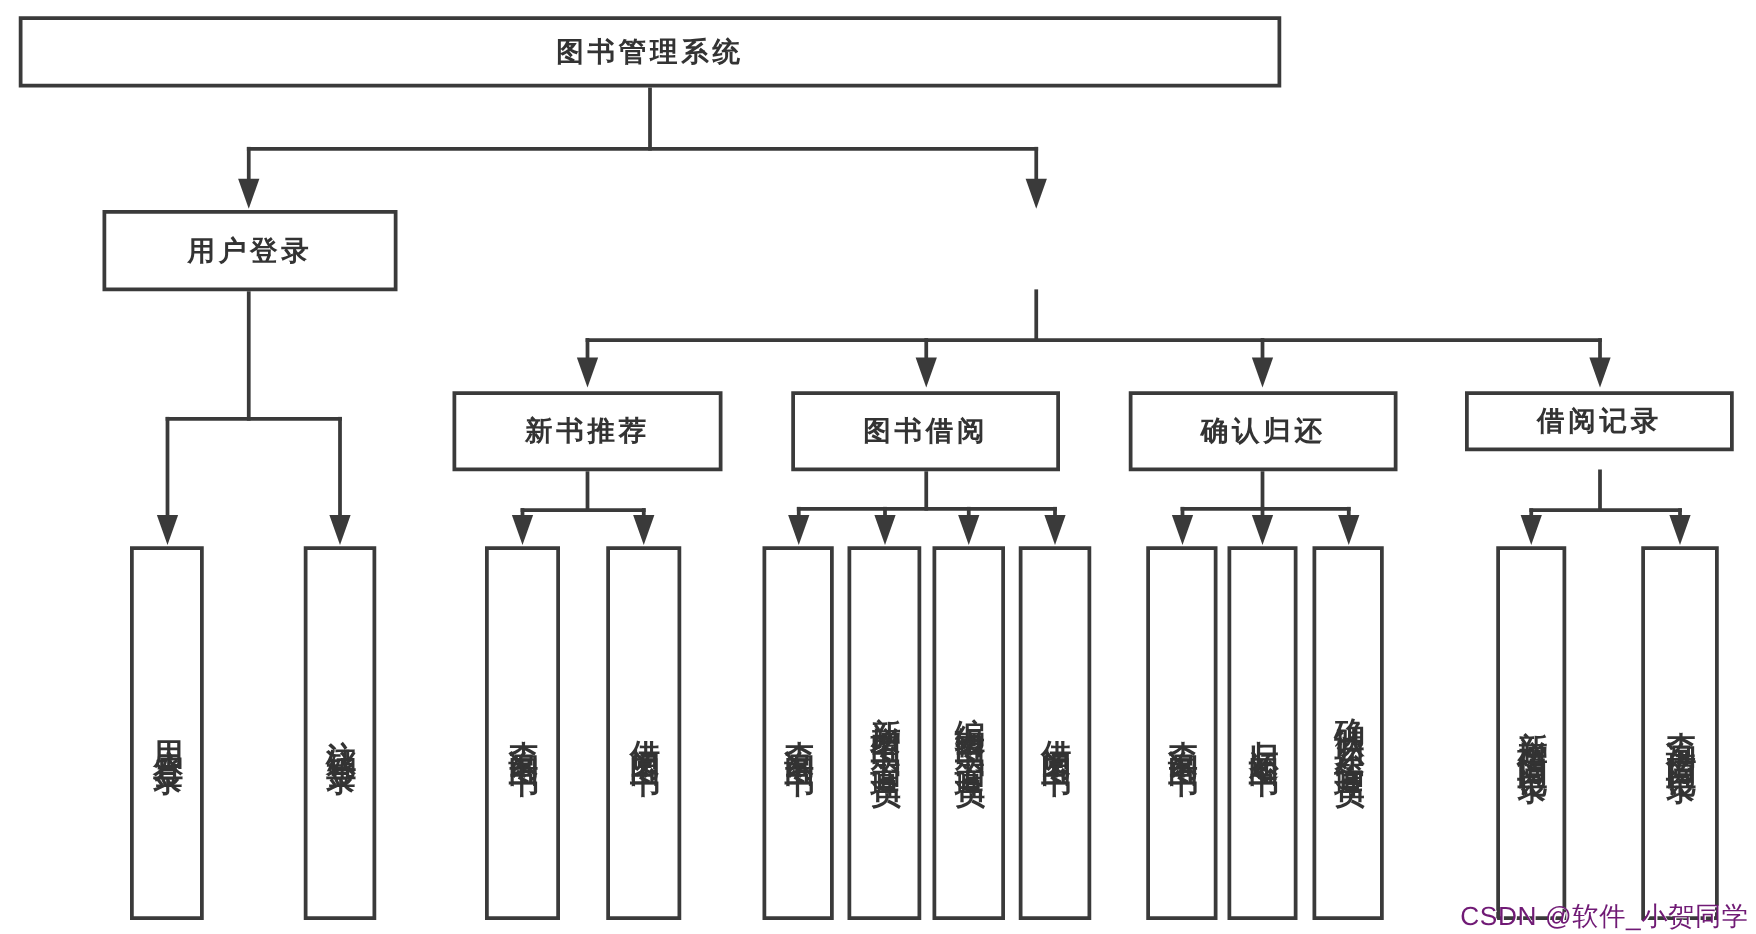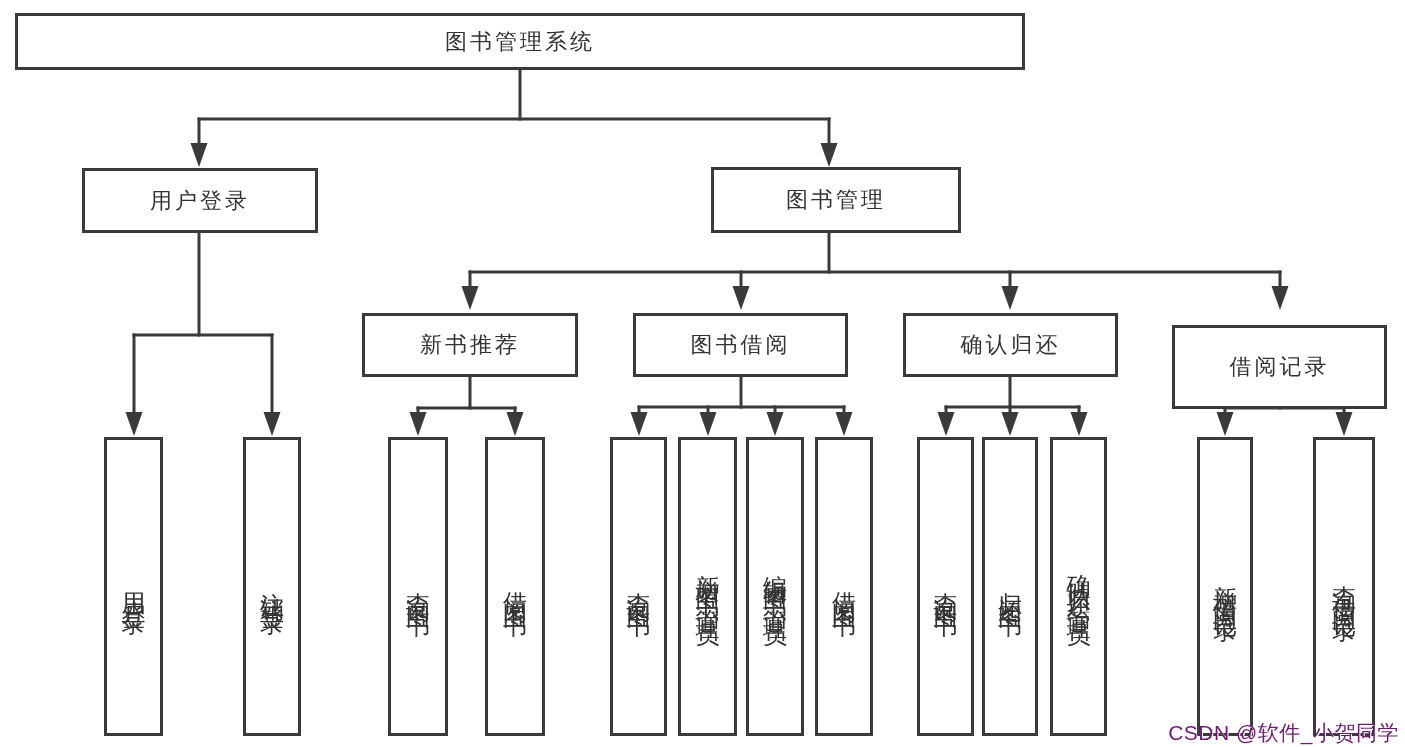--- a/index.html
+++ b/index.html
@@ -20,20 +20,21 @@
   .node {
     position: absolute;
     box-sizing: border-box;
     border: 3px solid #3a3a3a;
     background: #ffffff;
     display: flex;
     align-items: center;
     justify-content: center;
     z-index: 2;
     color: #333333;
+    font-weight: bold;
   }
   .node .hlabel {
     font-size: 22px;
     letter-spacing: 3px;
     white-space: nowrap;
     color: #333333;
   }
   .leaf .vlabel {
     writing-mode: vertical-rl;
     font-size: 24px;
@@ -135,34 +136,31 @@
     </g>
   </svg>
 
   <div class="node" style="left:15px; top:13px; width:1010px; height:57px;">
     <span class="hlabel">图书管理系统</span>
   </div>
 
   <div class="node" style="left:82px; top:168px; width:236px; height:65px;">
     <span class="hlabel">用户登录</span>
   </div>
-  <div class="node" style="left:711px; top:167px; width:250px; height:66px;">
-    <span class="hlabel">图书管理</span>
-  </div>
 
   <div class="node" style="left:633px; top:313px; width:215px; height:64px;">
     <span class="hlabel">图书借阅</span>
   </div>
   <div class="node" style="left:362px; top:313px; width:216px; height:64px;">
     <span class="hlabel">新书推荐</span>
   </div>
   <div class="node" style="left:903px; top:313px; width:215px; height:64px;">
     <span class="hlabel">确认归还</span>
   </div>
-  <div class="node" style="left:1172px; top:325px; width:215px; height:84px;">
+  <div class="node" style="left:1172px; top:313px; width:215px; height:48px;">
     <span class="hlabel">借阅记录</span>
   </div>
 
   <div class="node leaf" style="left:104px; top:437px; width:59px; height:299px;">
     <span class="vlabel">用户登录</span>
   </div>
   <div class="node leaf" style="left:243px; top:437px; width:58px; height:299px;">
     <span class="vlabel">注销登录</span>
   </div>
 

